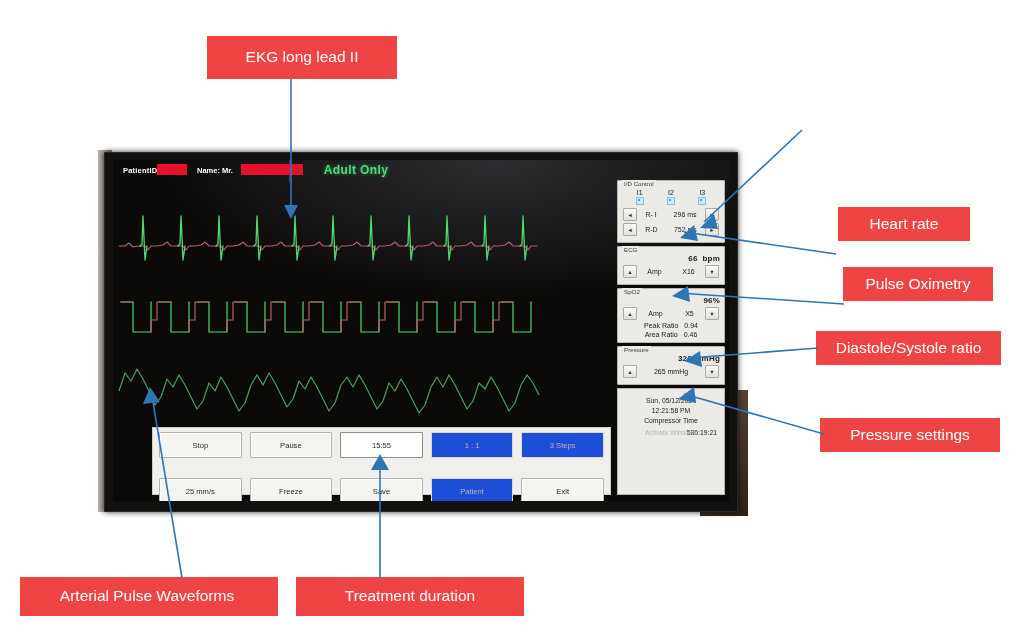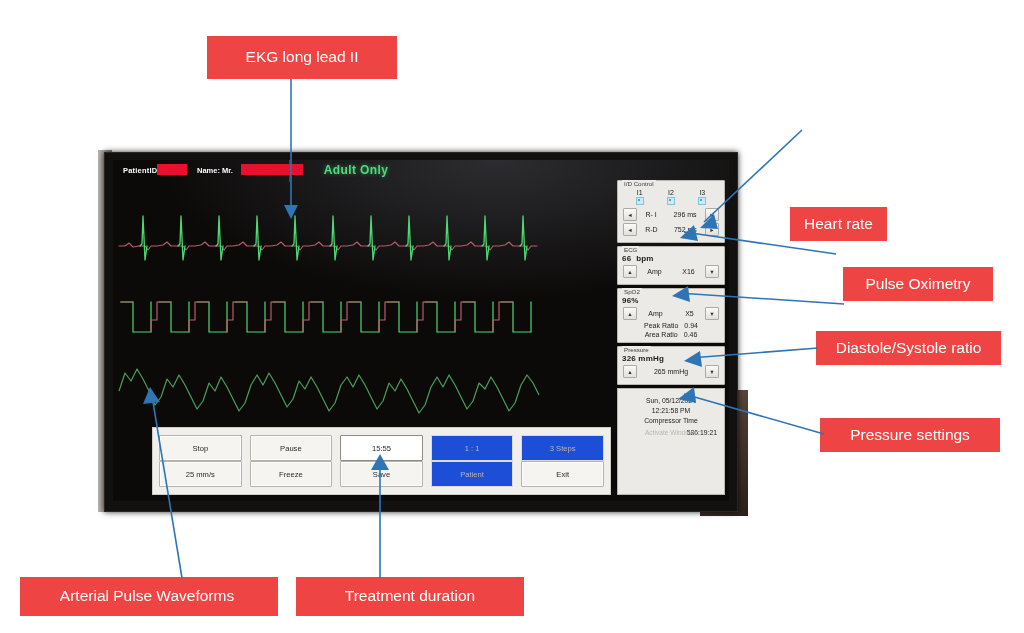--- a/index.html
+++ b/index.html
@@ -82,39 +82,39 @@
   }
 
   .arrow-row{display:flex;align-items:center;justify-content:space-between;margin:2px 1px;}
   .sq-btn{
     width:12px;height:11px;background:linear-gradient(#fafafa,#e2e0dc);
     border:1px solid #adaaa4;display:flex;align-items:center;justify-content:center;
     font-size:5.5px;color:#333;border-radius:1px;flex:0 0 auto;
   }
   .arrow-mid{flex:1;display:flex;justify-content:space-around;align-items:center;font-size:7px;}
 
-  .big-val{text-align:left;font-size:8px;font-weight:600;margin:4px 0 2px 0;letter-spacing:.2px;}
+  .big-val{text-align:right;font-size:8px;font-weight:600;margin:4px 0 2px 0;letter-spacing:.2px;}
   .ratio-row{display:flex;justify-content:center;gap:6px;font-size:7px;margin-top:2px;}
 
   .info-panel{
     background:#eceae6;border:1px solid #b9b6b0;padding:5px 4px 4px 4px;
     font-size:6.8px;color:#1c1c1c;text-align:center;position:relative;flex:1 1 auto;
   }
   .info-line{margin:3px 0;}
   .info-right{text-align:right;margin-top:5px;padding-right:3px;}
   .watermark{
     position:absolute;left:0;top:40px;width:100%;text-align:center;
     color:#b9b6b0;font-size:6.6px;pointer-events:none;
   }
 
   
   .btnbar{
     position:absolute;left:22px;right:118px;bottom:6px;height:68px;
     background:#f1efec;border:1px solid #cfccc6;
-    display:flex;flex-direction:column;justify-content:center;gap:0;
+    display:flex;flex-direction:column;justify-content:flex-start;gap:20px;
     padding:4px 6px;box-sizing:border-box;margin-left:17px;
   }
   .btnrow{display:flex;gap:8px;}
   .mbtn{
     flex:1;height:24px;border:1px solid #b6b3ad;background:#f6f4f1;
     display:flex;align-items:center;justify-content:center;
     font-size:7.6px;color:#2a2a2a;border-radius:1px;
     box-shadow:inset 0 0 0 1px #fdfdfc;
   }
   .mbtn.ghost{border-color:#ddd9d3;color:#b8b4ae;background:#1d4ed8;box-shadow:none;}
@@ -353,21 +353,21 @@
     </svg>
   </div>
 
   <div class="lead" style="left:688px;top:128px;">
     <svg width="120" height="104">
       <line x1="114" y1="2" x2="16" y2="94" stroke="#2E75B6" stroke-width="1.6"></line>
       <polygon points="26,86 30,101 12,100" fill="#2E75B6"></polygon>
     </svg>
   </div>
 
-  <div class="ann" style="left:790px;top:207px;width:97px;height:34px;text-align:right;">Heart rate</div>
+  <div class="ann" style="left:838px;top:207px;width:132px;height:34px;text-align:right;">Heart rate</div>
   <div class="lead" style="left:668px;top:224px;">
     <svg width="172" height="34">
       <line x1="168" y1="30" x2="16" y2="8" stroke="#2E75B6" stroke-width="1.6"></line>
       <polygon points="26,1 30,17 12,14" fill="#2E75B6"></polygon>
     </svg>
   </div>
 
   <div class="ann" style="left:843px;top:267px;width:150px;height:34px;">Pulse Oximetry</div>
   <div class="lead" style="left:660px;top:284px;">
     <svg width="188" height="24">

